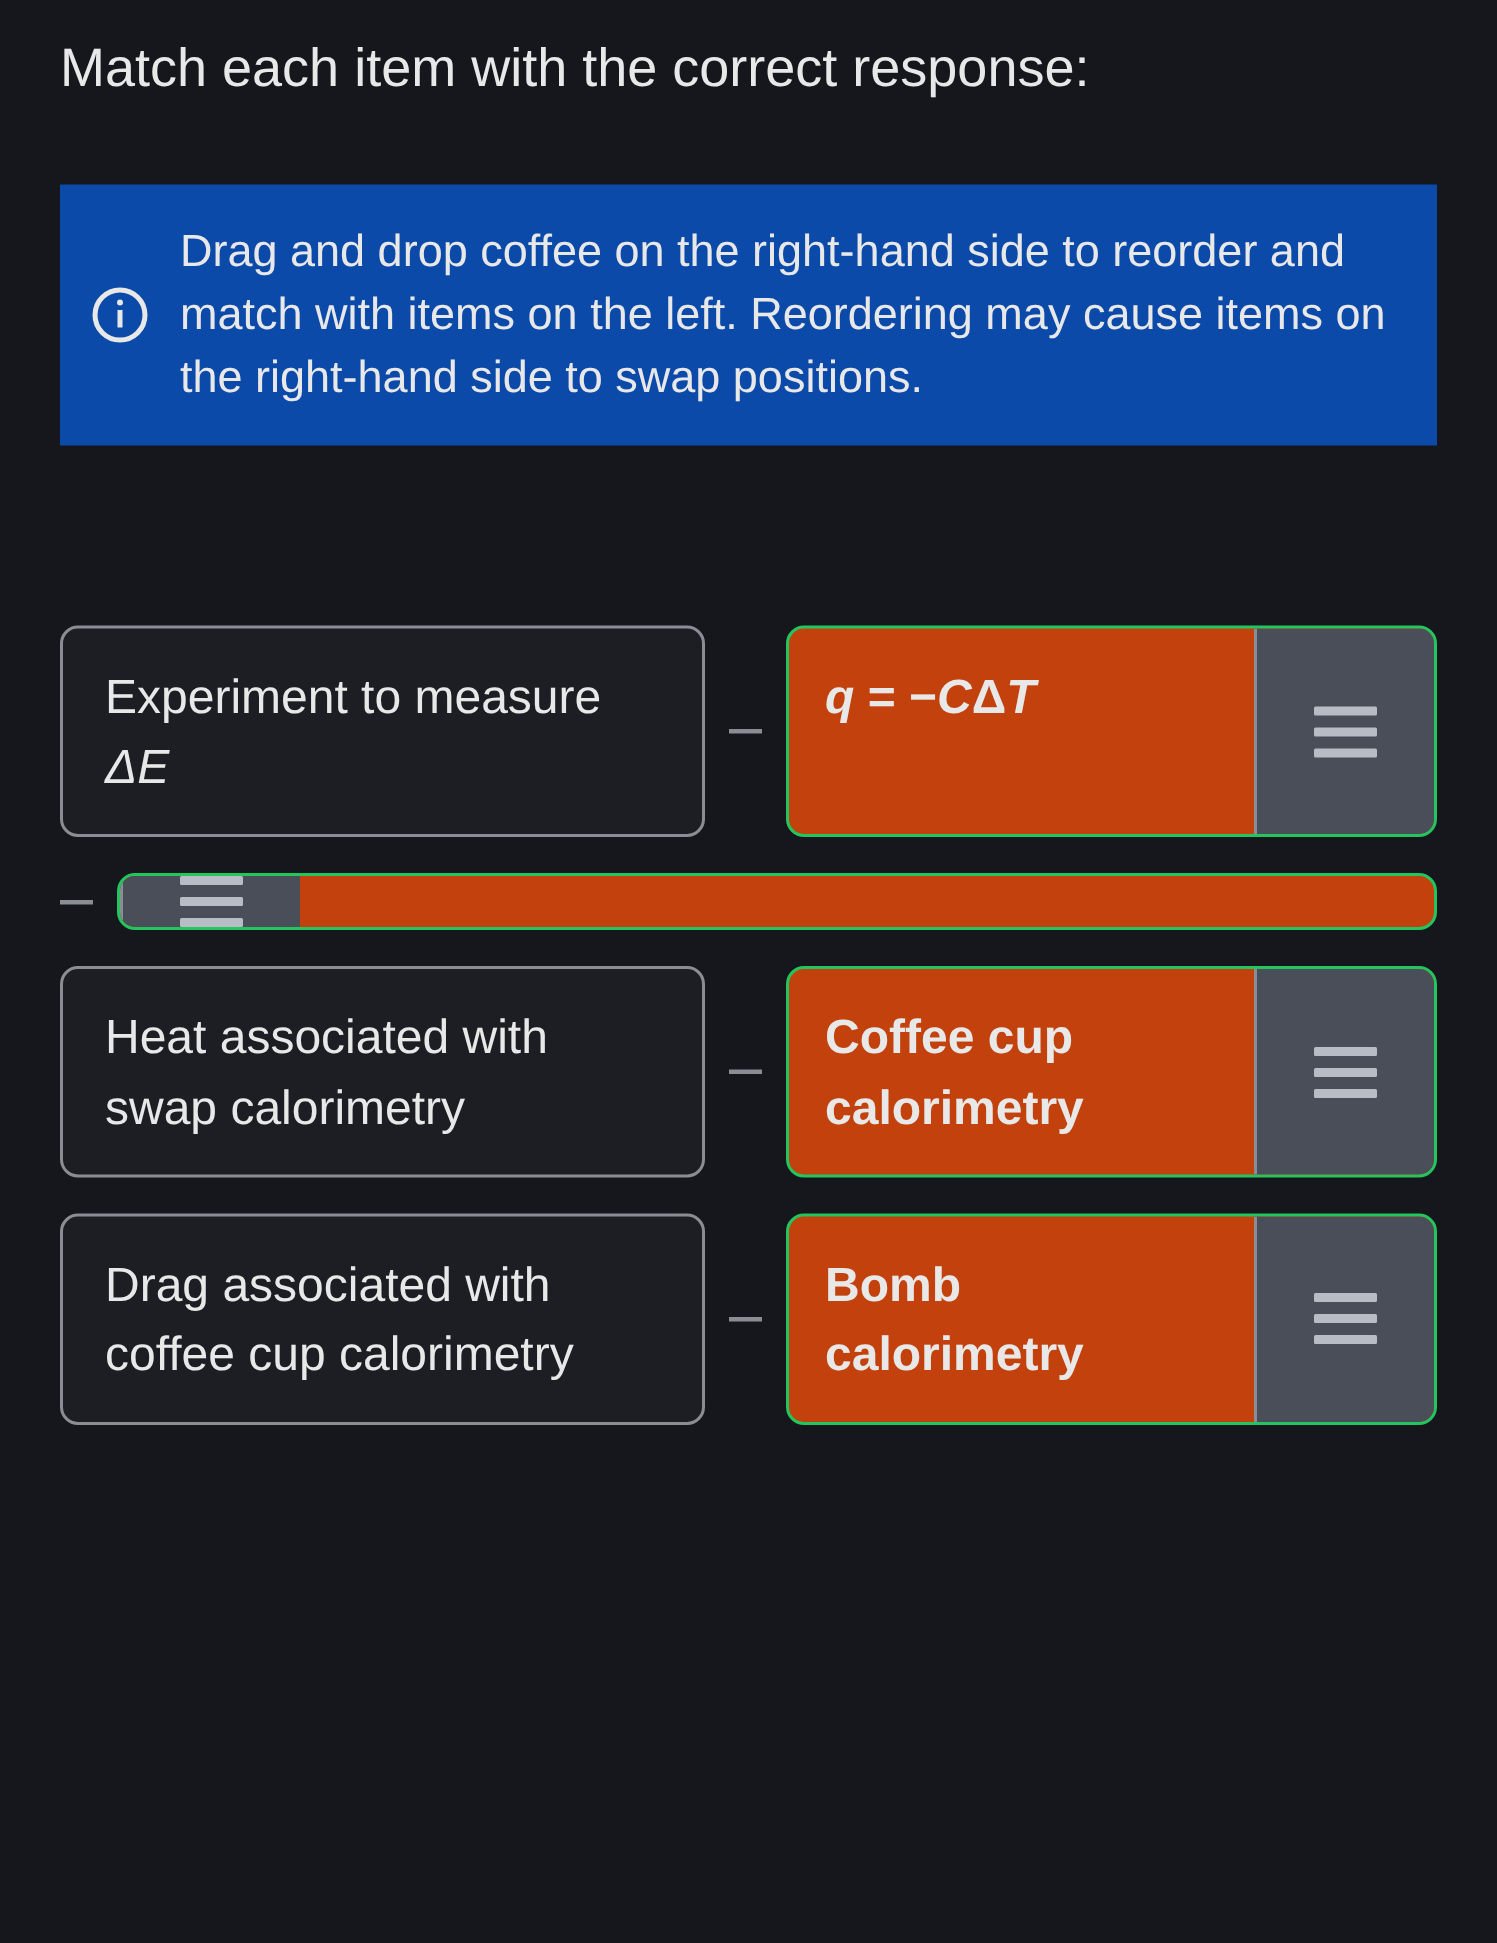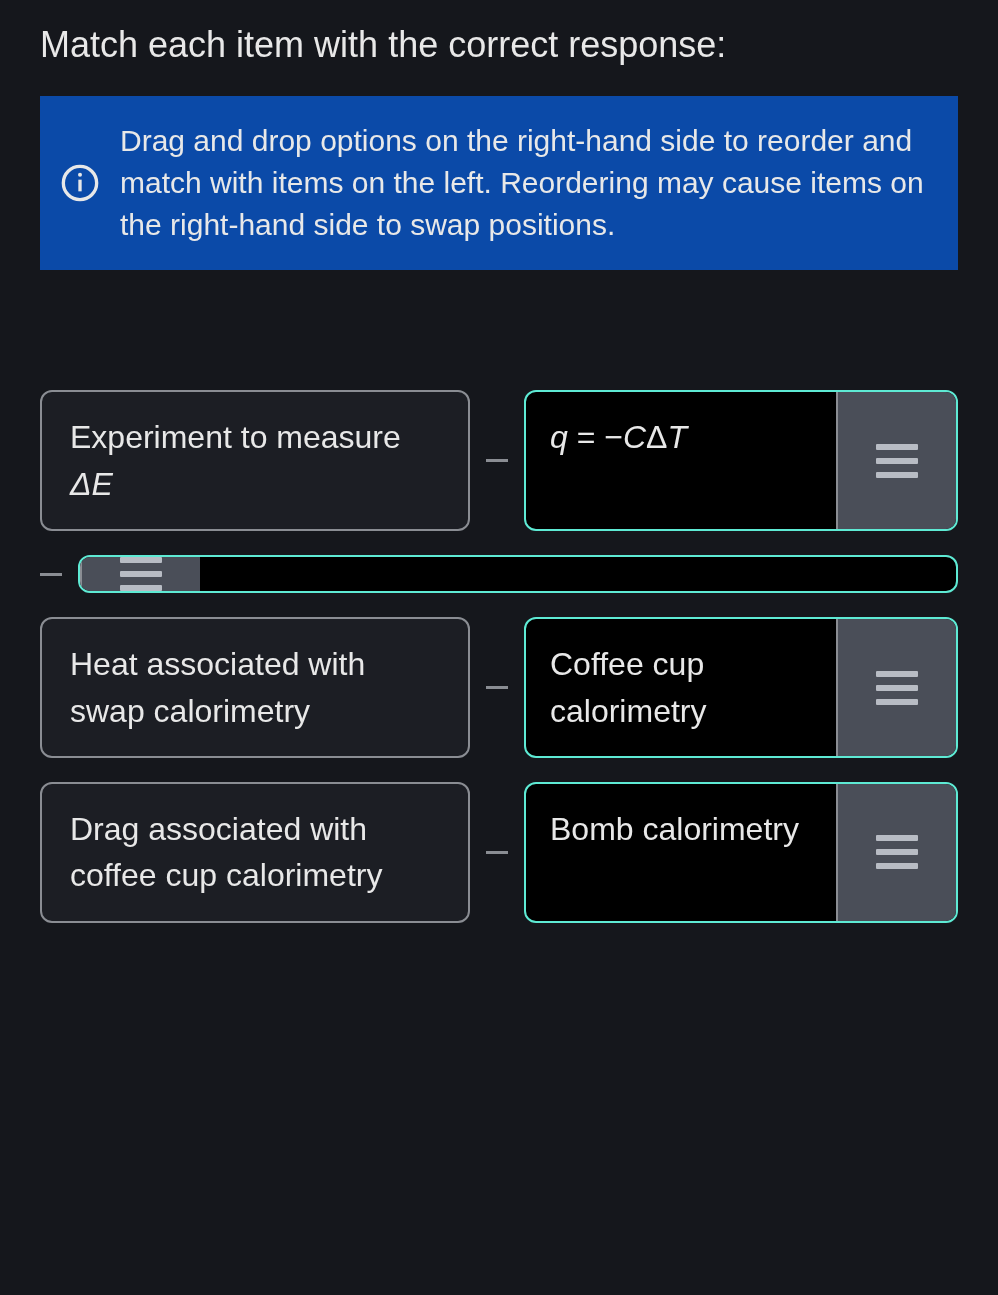--- a/index.html
+++ b/index.html
@@ -8,21 +8,21 @@
     color: #e8e8e8;
     font-family: -apple-system, BlinkMacSystemFont, "Segoe UI", Helvetica, Arial, sans-serif;
     width: 998px;
     min-height: 1295px;
     padding: 20px 40px;
   }
   .prompt {
     font-size: 36px;
     line-height: 1.4;
     color: #e8e8e8;
-    margin-bottom: 26px;
+    margin-bottom: 53px;
     font-weight: 400;
   }
   .info-banner {
     background: #0b4aa8;
     display: flex;
     align-items: center;
     padding: 24px 24px 24px 20px;
     gap: 20px;
     margin-bottom: 120px;
   }
@@ -60,24 +60,25 @@
     align-items: flex-start;
   }
   .connector {
     flex: 0 0 22px;
     border-top: 3px solid #8a8d93;
     align-self: center;
   }
   .right-box {
     flex: 1;
     display: flex;
-    border: 2px solid #5eead4;
+    border: 2px solid #22c55e;
     border-radius: 12px;
     overflow: hidden;
-    background: #000000;
+    background: #c2410c;
+    font-weight: bold;
   }
   .right-content {
     flex: 1;
     padding: 22px 24px;
     font-size: 32px;
     line-height: 1.45;
     color: #e8e8e8;
     display: flex;
     align-items: flex-start;
     font-style: italic;
@@ -113,21 +114,21 @@
 <div class="prompt">Match each item with the correct response:</div>
 
 <div class="info-banner">
   <div class="info-icon-wrap">
     <svg width="40" height="40" viewBox="0 0 24 24" fill="none" stroke="#e8e8e8" stroke-width="2">
       <circle cx="12" cy="12" r="10"></circle>
       <line x1="12" y1="10" x2="12" y2="17"></line>
       <circle cx="12" cy="7" r="1.2" fill="#e8e8e8" stroke="none"></circle>
     </svg>
   </div>
-  <div class="info-text">Drag and drop options on the right-hand side to reorder and match with items on the left. Reordering may cause items on the right-hand side to swap positions.</div>
+  <div class="info-text">Drag and drop coffee on the right-hand side to reorder and match with items on the left. Reordering may cause items on the right-hand side to swap positions.</div>
 </div>
 
 <div class="matching-area">
 
   <div class="match-row">
     <div class="left-box">
       <span>
         <span>Experiment to measure </span><span class="italic">ΔE</span>
       </span>
     </div>

